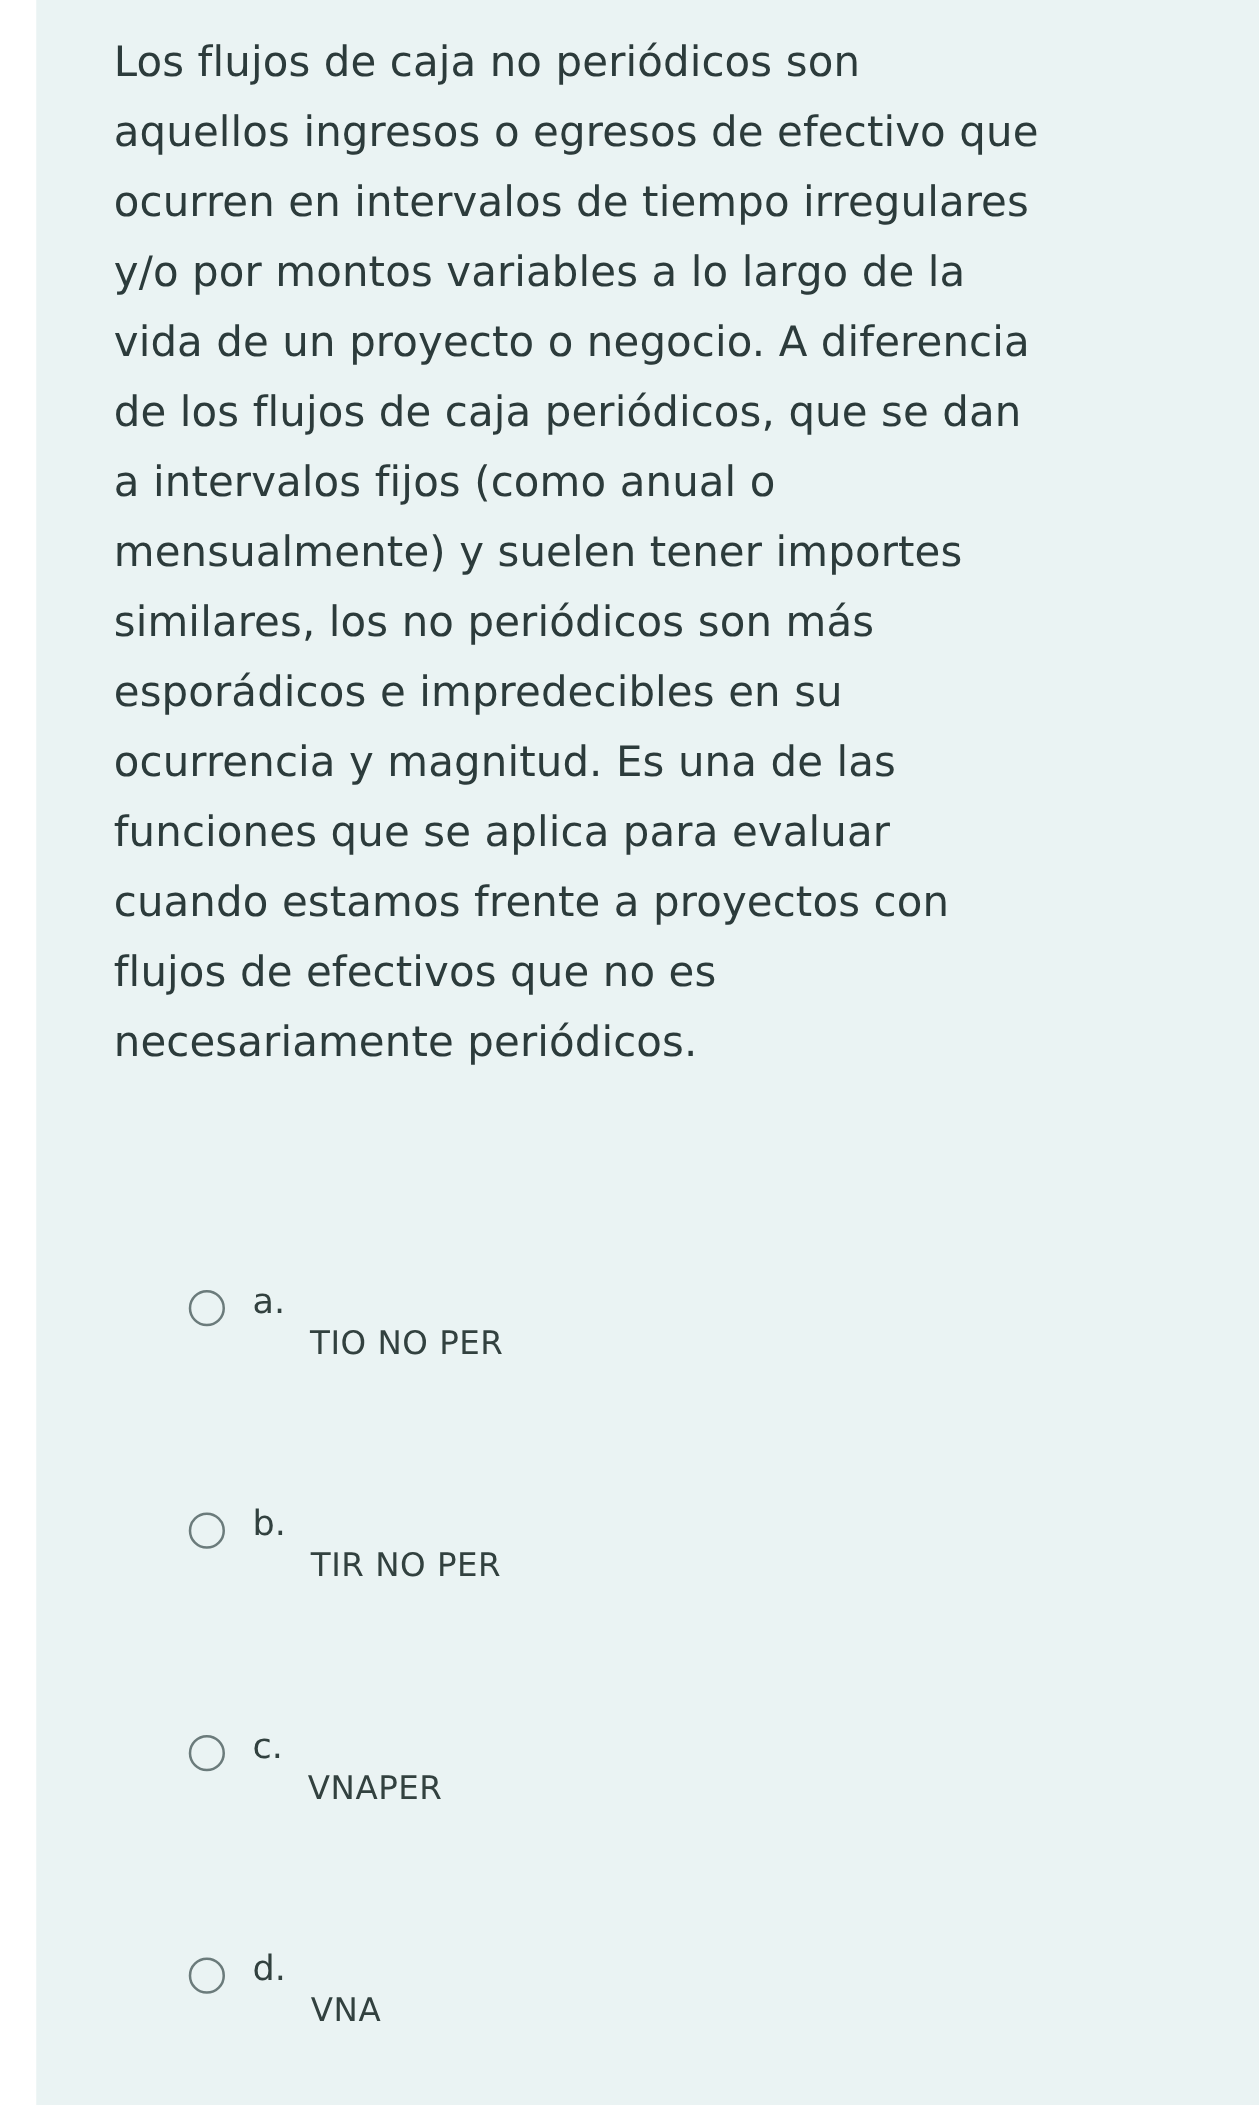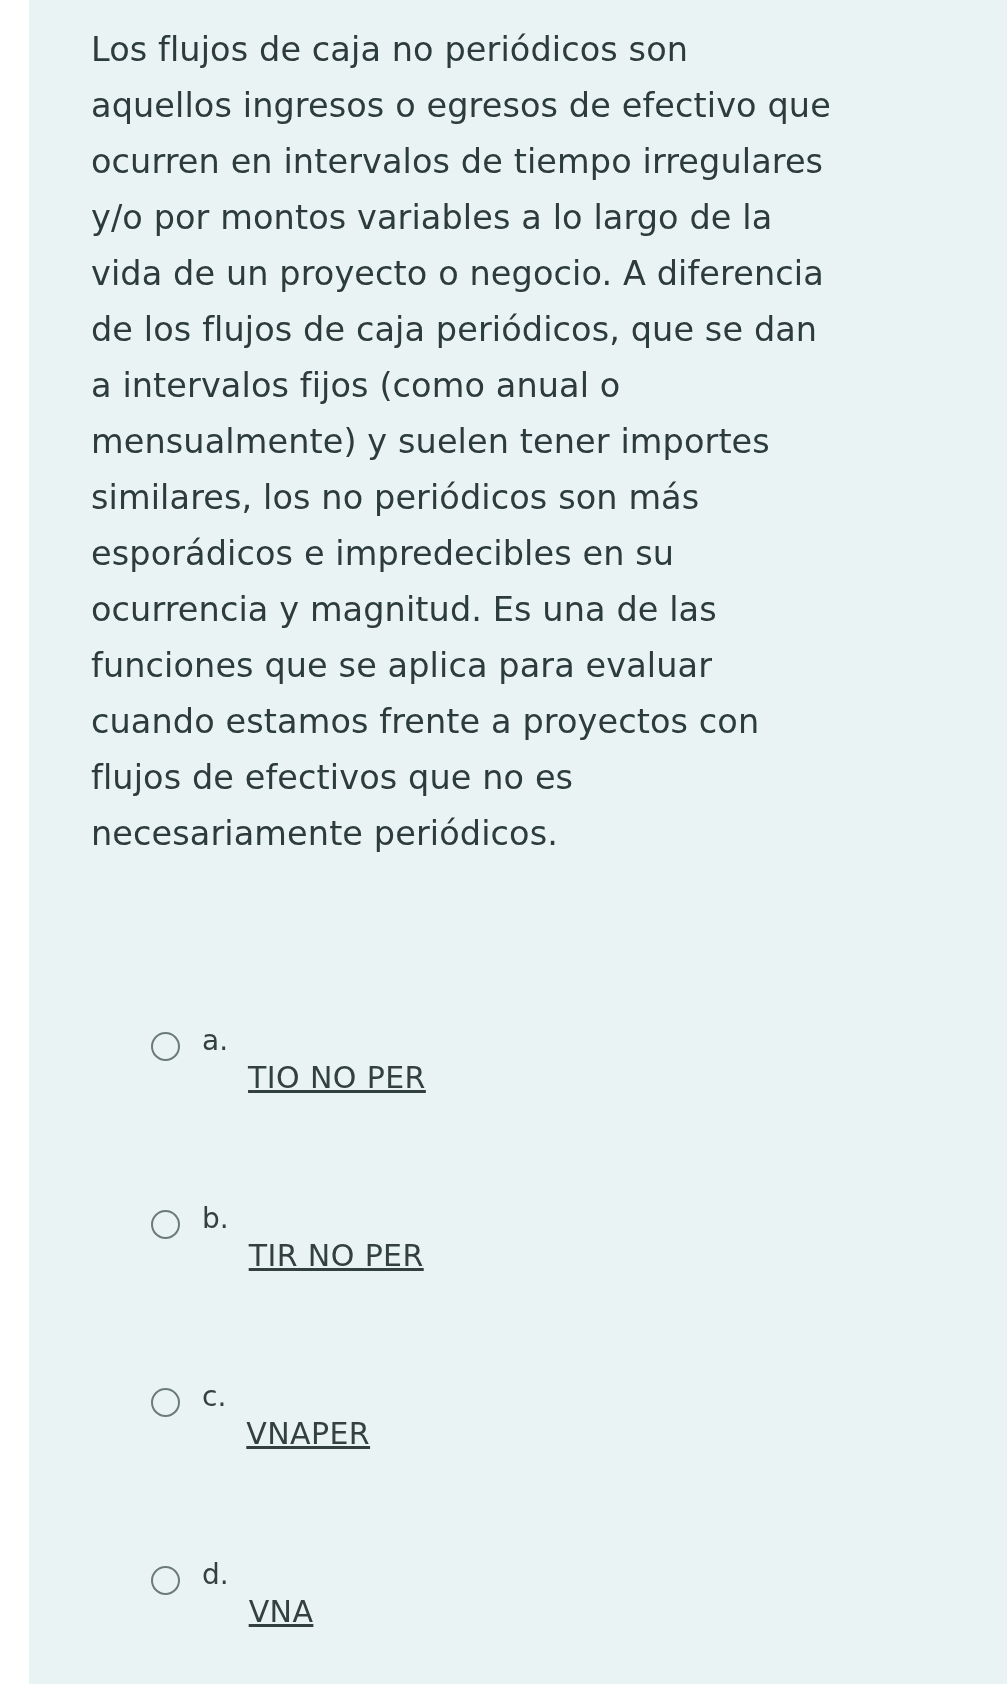--- a/index.html
+++ b/index.html
@@ -68,26 +68,25 @@
     cursor: pointer;
   }
   .option .letter {
     font-size: 28px;
     color: #32413f;
     margin-left: 22px;
     margin-top: 2px;
     flex: 0 0 auto;
   }
   .option .label {
-    font-size: 30px;
+    font-size: 26px;
     color: #32413f;
     margin-left: 20px;
     margin-top: 38px;
     letter-spacing: 0.4px;
-    text-decoration: underline;
   }
 </style>
 </head>
 <body>
 
 <div class="page">
 
   <div class="left-rail"></div>
 
   <div class="content">

